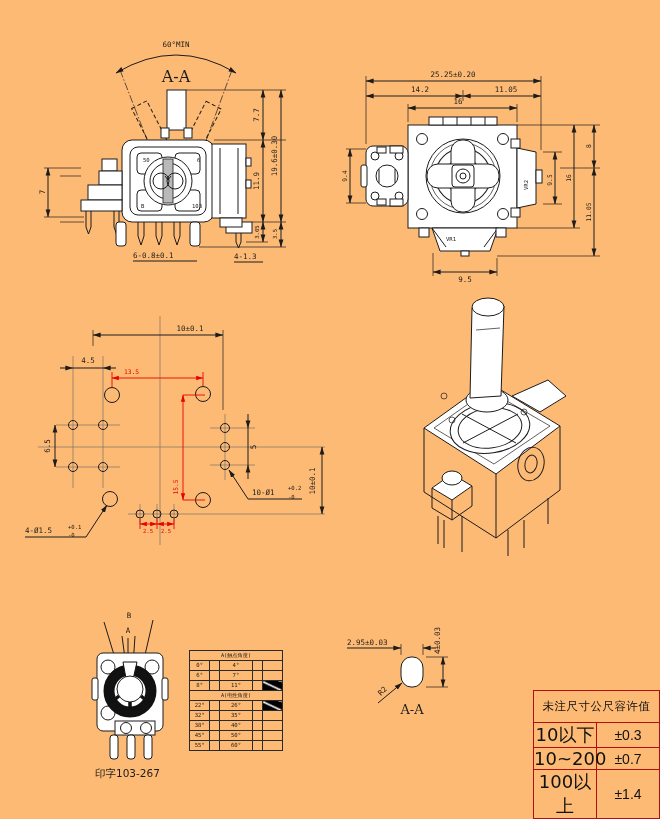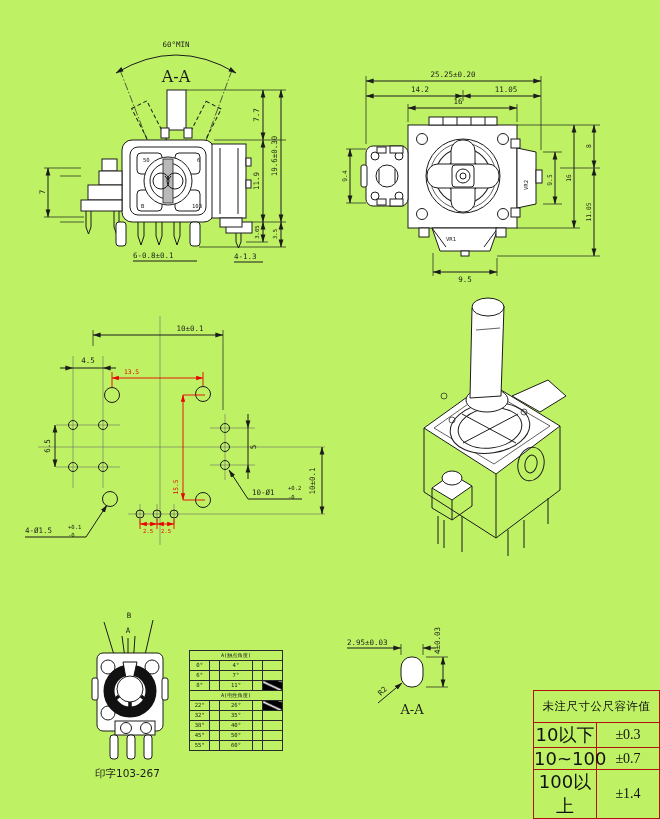--- a/index.html
+++ b/index.html
@@ -1,16 +1,16 @@
 <!DOCTYPE html>
 <html><head>
 <meta charset="utf-8">
 <style>
   html,body{margin:0;padding:0;background:#fff;}
-  .sheet{position:relative;width:660px;height:819px;background:#bef264;overflow:hidden;
+  .sheet{position:relative;width:660px;height:819px;background:#fdba74;overflow:hidden;
          font-family:"DejaVu Sans","Liberation Sans",sans-serif;}
   svg{position:absolute;left:0;top:0;}
   svg .ln{stroke:#1c1c1c;fill:none;stroke-width:1;}
   svg .lt{stroke:#1c1c1c;fill:none;stroke-width:.7;}
   svg .fw{stroke:#1c1c1c;fill:#fff;stroke-width:1;}
   svg .gray{stroke:#1c1c1c;fill:#b9b9b9;stroke-width:.8;}
   svg .cl{stroke:#6a6a6a;stroke-width:.6;fill:none;}
   svg .dash{stroke-dasharray:4 2.5;}
   svg .cdash{stroke-dasharray:8 2 1.5 2;}
   svg .redln{stroke:#e80000;fill:none;stroke-width:.9;}
@@ -26,21 +26,21 @@
     font-family:"DejaVu Sans Mono","Liberation Mono",monospace;}
   table.angle td{border:.7px solid #2a2a2a;height:9px;padding:0;line-height:9px;overflow:hidden;white-space:nowrap;}
   table.angle td.hd{font-size:5.2px;}
   table.angle td.tri{background:linear-gradient(to top right,#000 44%,#fff 46%,#fff 54%,#000 56%);}
 
   table.tol{position:absolute;left:533px;top:690px;width:127px;height:115px;border-collapse:collapse;
     table-layout:fixed;color:#111;font-family:"DejaVu Sans","Liberation Sans",sans-serif;}
   table.tol td{border:1.6px solid #b01010;text-align:center;padding:0;}
   table.tol td.hd{font-size:11.5px;height:31px;letter-spacing:.5px;}
   table.tol td.rg{font-size:18px;}
-  table.tol td.tv{font-size:14px;font-family:Liberation Serif, serif;}
+  table.tol td.tv{font-size:14px;font-family:Liberation Sans, sans-serif;}
 </style>
 </head>
 <body>
 
 <div class="sheet">
 <svg width="660" height="819" viewBox="0 0 660 819">
   <defs>
     <marker id="ar" viewBox="0 0 10 10" refX="9.5" refY="5" markerWidth="8" markerHeight="8" orient="auto-start-reverse">
       <path d="M0,2 L10,5 L0,8 z" fill="#1c1c1c"></path>
     </marker>
@@ -454,21 +454,21 @@
   <table class="tol">
     <tbody>
         <tr>
           <td class="hd" colspan="2">未注尺寸公尺容许值</td>
         </tr>
     <tr>
       <td class="rg" style="width:54%">10以下</td>
       <td class="tv">±0.3</td>
     </tr>
     <tr>
-      <td class="rg">10~100</td>
+      <td class="rg">10~200</td>
       <td class="tv">±0.7</td>
     </tr>
     <tr>
       <td class="rg">100以上</td>
       <td class="tv">±1.4</td>
     </tr>
   </tbody>
     </table>
 </div>
 

